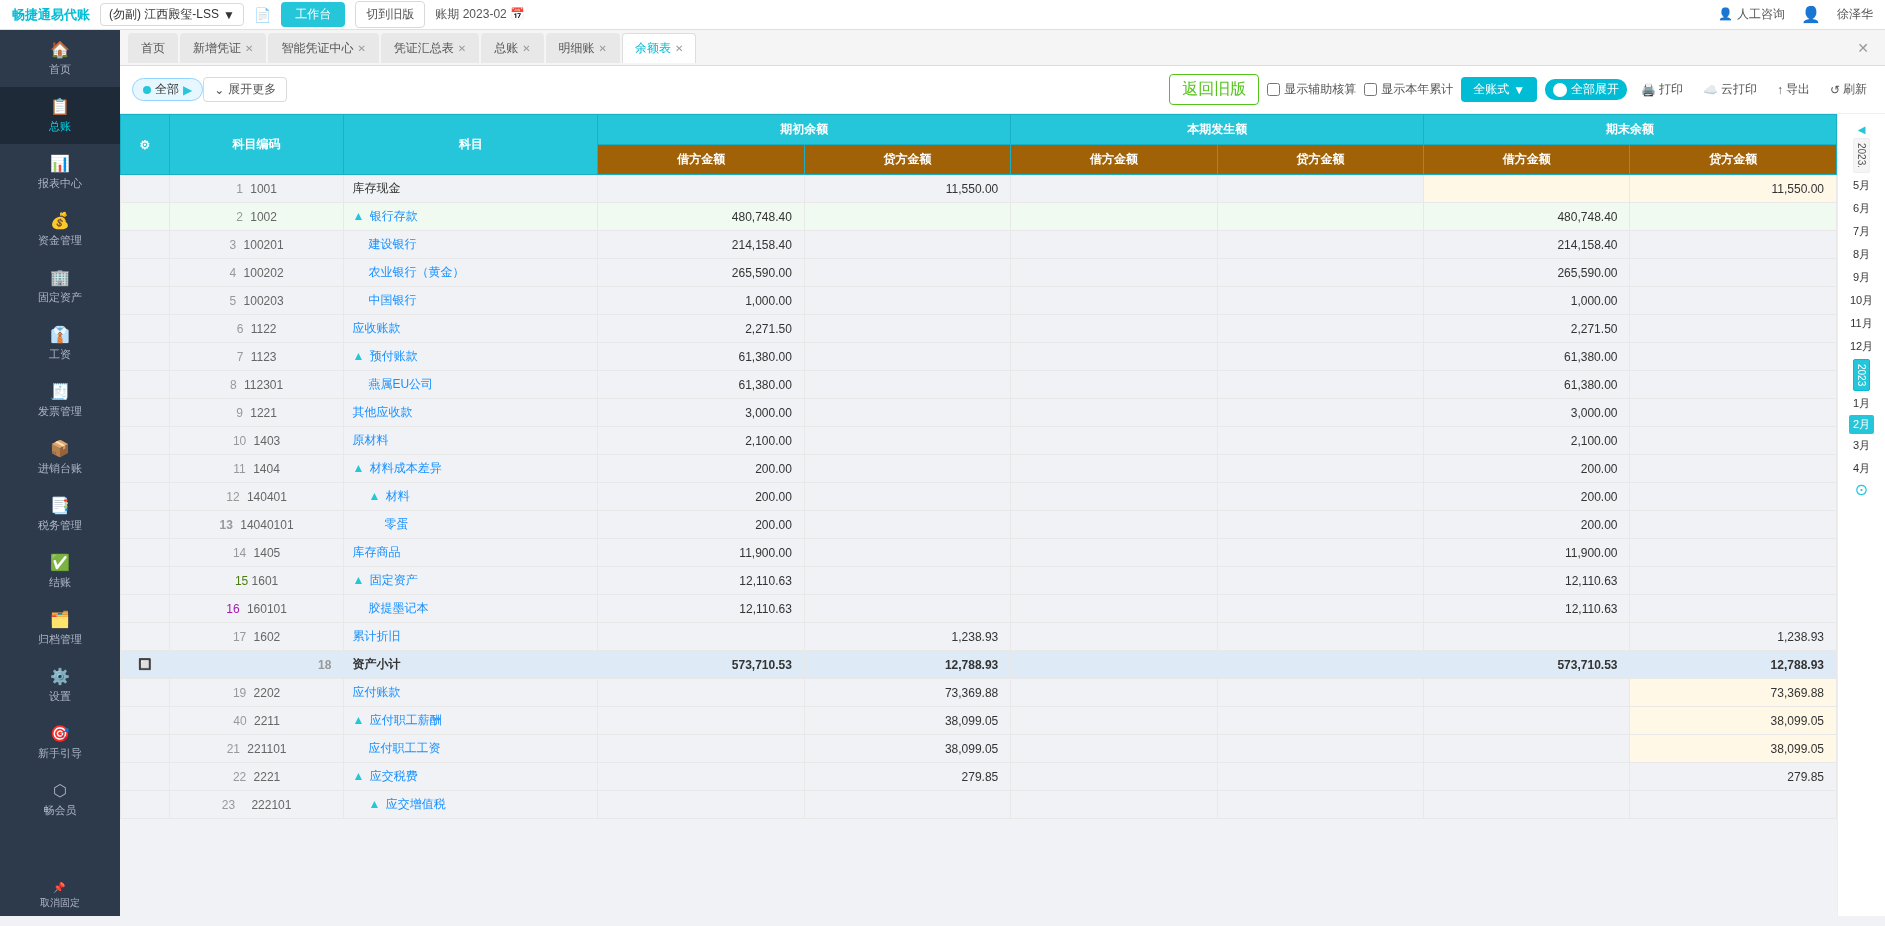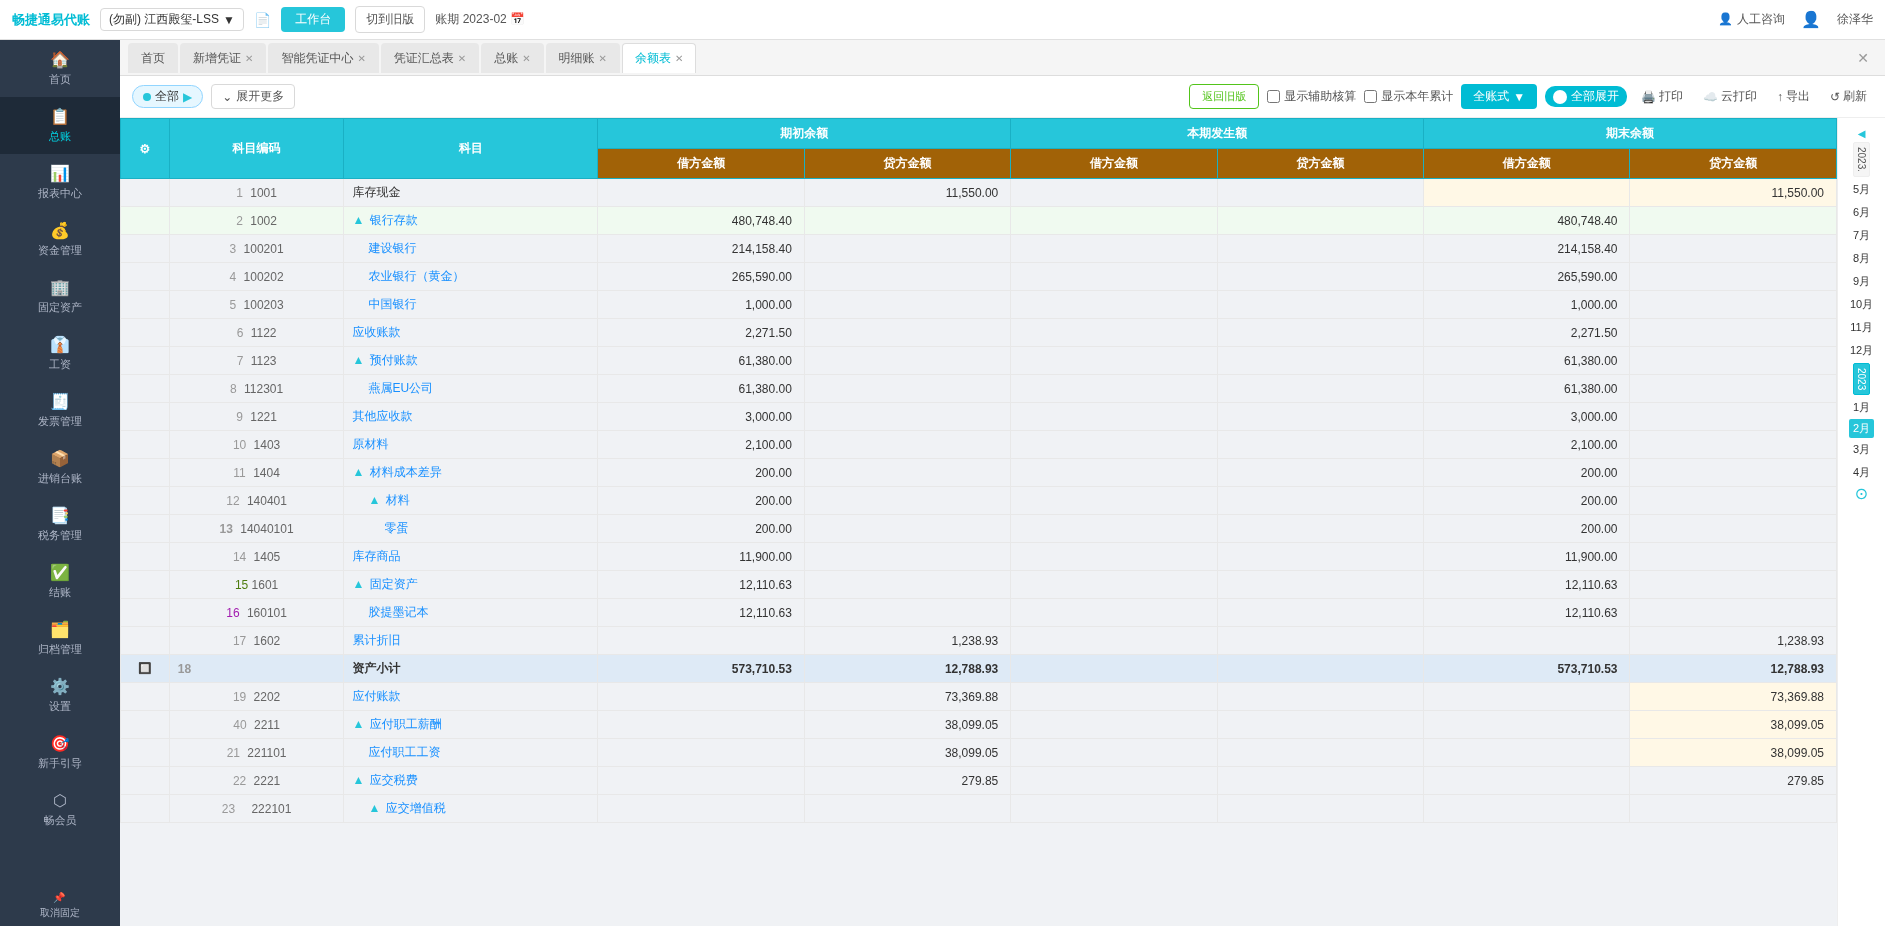--- a/index.html
+++ b/index.html
@@ -1,20 +1,20 @@
 <!DOCTYPE html>
 <html><head>
   <meta charset="utf-8">
   <style>
     * { box-sizing: border-box; margin: 0; padding: 0; }
     body { font-family: "Microsoft YaHei", "PingFang SC", sans-serif; font-size: 12px; background: #f0f2f5; overflow: hidden; }
 
     
     .top-bar {
-      display: flex; align-items: center; height: 40px;
+      display: flex; align-items: center; height: 30px;
       background: #fff; border-bottom: 1px solid #e0e0e0;
       padding: 0 12px; gap: 10px;
     }
     .app-logo { color: #00bcd4; font-weight: bold; font-size: 13px; white-space: nowrap; }
     .company-selector {
       display: flex; align-items: center; gap: 4px;
       border: 1px solid #d9d9d9; border-radius: 4px; padding: 2px 8px;
       font-size: 12px; color: #333; cursor: pointer; min-width: 140px;
     }
     .workbench-btn {
@@ -55,37 +55,37 @@
       padding: 6px 12px; border-radius: 4px 4px 0 0; font-size: 12px;
       cursor: pointer; border: 1px solid transparent; border-bottom: none;
       color: #555; background: #e8e8e8;
     }
     .tab.active { background: #fff; border-color: #ddd; color: #00bcd4; }
     .tab .close { color: #999; font-size: 10px; cursor: pointer; }
     .tab-close-main { margin-left: auto; font-size: 14px; color: #999; cursor: pointer; padding: 0 8px; }
 
     
     .toolbar {
-      display: flex; align-items: center; padding: 8px 12px; gap: 8px;
+      display: flex; align-items: center; padding: 8px 12px; gap: 0;
       background: #fff; border-bottom: 1px solid #eee;
     }
     .filter-tag {
       display: flex; align-items: center; gap: 4px;
       background: #e6f7ff; border: 1px solid #91d5ff; border-radius: 12px;
       padding: 2px 10px; font-size: 12px; color: #333;
     }
     .expand-btn {
       display: flex; align-items: center; gap: 4px;
       border: 1px solid #d9d9d9; border-radius: 4px; padding: 3px 10px;
       font-size: 12px; color: #555; cursor: pointer; background: #fff;
     }
     .toolbar-right { margin-left: auto; display: flex; align-items: center; gap: 8px; }
     .return-btn {
       background: #fff; border: 1px solid #52c41a; color: #52c41a;
-      border-radius: 4px; padding: 4px 12px; font-size: 11px; cursor: pointer;
+      border-radius: 4px; padding: 4px 12px; font-size: 16px; cursor: pointer;
     }
     .checkbox-label { display: flex; align-items: center; gap: 4px; font-size: 12px; color: #555; cursor: pointer; }
     .full-style-btn {
       background: #00bcd4; color: #fff; border: none; border-radius: 4px;
       padding: 4px 12px; font-size: 12px; cursor: pointer; display: flex; align-items: center; gap: 4px;
     }
     .action-btn {
       display: flex; align-items: center; gap: 3px;
       color: #555; font-size: 12px; cursor: pointer; padding: 3px 6px;
     }
@@ -607,21 +607,21 @@
     </td>
     <td class="amount-col"></td>
     <td class="amount-col" style="">1,238.93</td>
     <td class="amount-col"></td>
     <td class="amount-col"></td>
     <td class="amount-col"></td>
     <td class="amount-col" style="">1,238.93</td>
   </tr>
               <tr style="background: rgb(222, 234, 246); font-weight: bold;">
     <td style="text-align:center; color:#999; font-size:11px;">🔲</td>
-    <td style="text-align:left; color:#666;">
+    <td style="text-align:right; color:#666;">
       <span style="color:#999; margin-right:4px;">18</span>
       <span></span>
     </td>
     <td style="text-align:left; padding-left:8px;">
       
       <span>资产小计</span>
     </td>
     <td class="amount-col">573,710.53</td>
     <td class="amount-col" style="">12,788.93</td>
     <td class="amount-col"></td>

